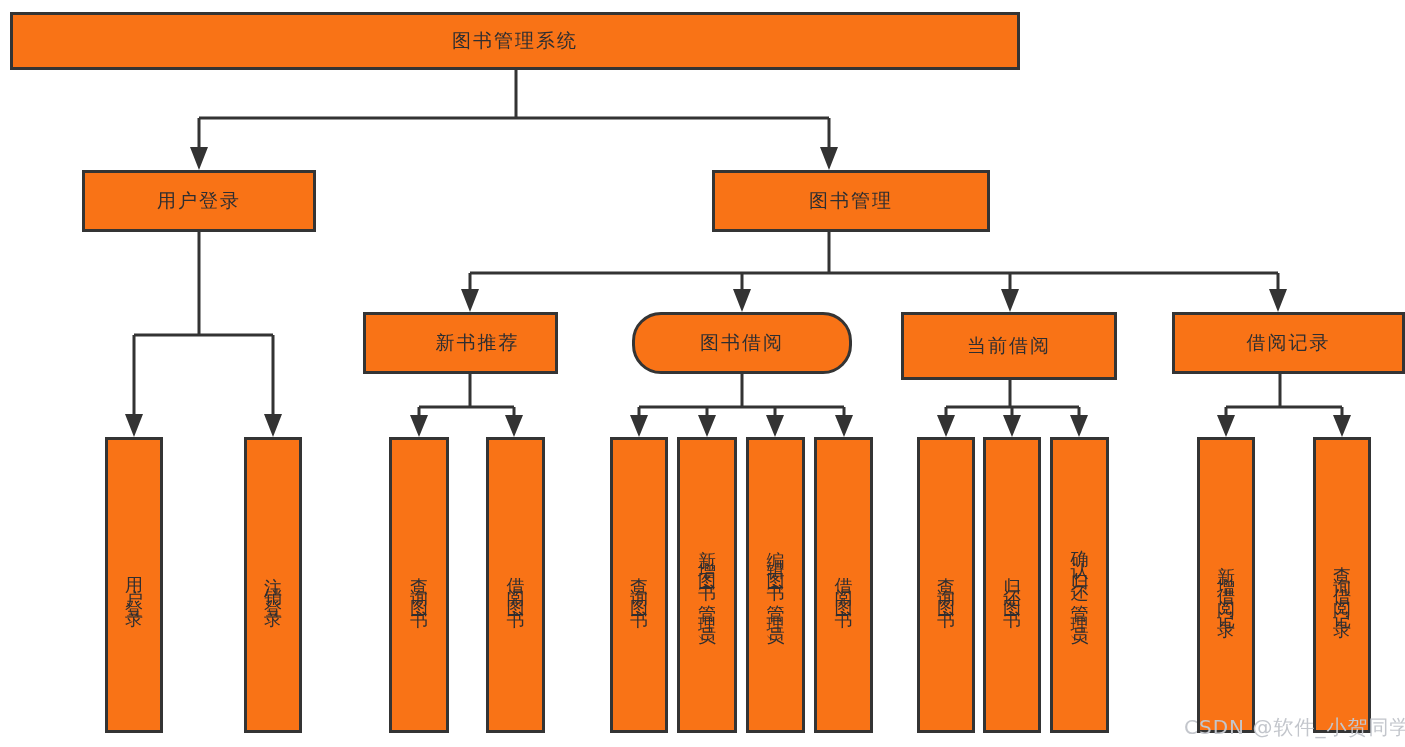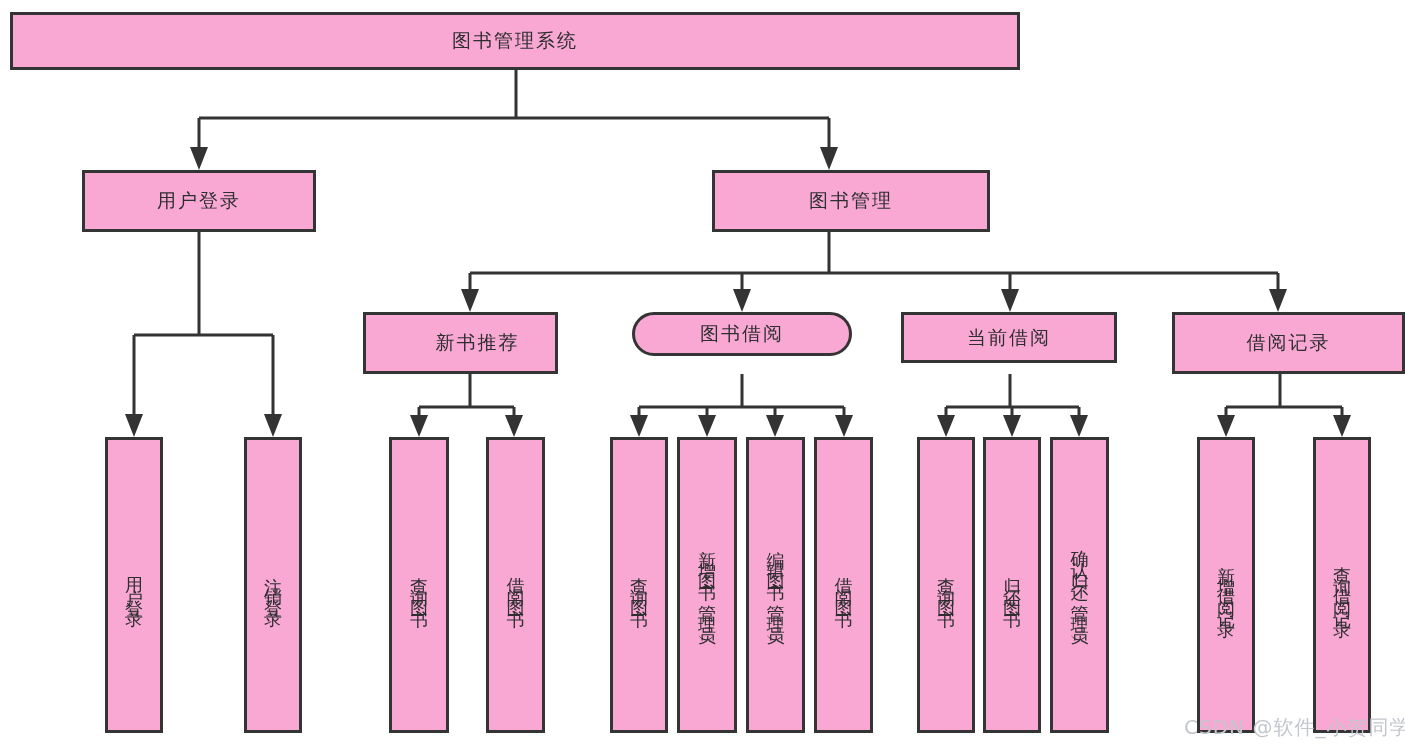--- a/index.html
+++ b/index.html
@@ -19,21 +19,21 @@
     position: absolute;
     left: 0; top: 0;
     width: 1405px;
     height: 747px;
     pointer-events: none;
   }
   .node {
     position: absolute;
     box-sizing: border-box;
     border: 3px solid #343434;
-    background: #f9a8d4;
+    background: #f97316;
     display: flex;
     align-items: center;
     justify-content: center;
     color: #2e2e31;
   }
   .node.h {
     font-size: 19px;
     letter-spacing: 2px;
   }
   .node.v {
@@ -87,24 +87,24 @@
   <div class="node h" style="left:82px; top:170px; width:234px; height:62px;">
     <span class="lbl">用户登录</span>
   </div>
   <div class="node h" style="left:712px; top:170px; width:278px; height:62px;">
     <span class="lbl">图书管理</span>
   </div>
 
   <div class="node h" style="left:363px; top:312px; width:195px; height:62px;padding-left:34px;">
     <span class="lbl">新书推荐</span>
   </div>
-  <div class="node h" style="left:632px; top:312px; width:220px; height:44px;border-radius:29px;">
+  <div class="node h" style="left:632px; top:312px; width:220px; height:62px;border-radius:29px;">
     <span class="lbl">图书借阅</span>
   </div>
-  <div class="node h" style="left:901px; top:312px; width:216px; height:51px;text-align:center;">
+  <div class="node h" style="left:901px; top:312px; width:216px; height:68px;text-align:center;">
     <span class="lbl">当前借阅</span>
   </div>
   <div class="node h" style="left:1172px; top:312px; width:233px; height:62px;">
     <span class="lbl">借阅记录</span>
   </div>
 
   <div class="node v" style="left:105px; top:437px; width:58px; height:296px;">
     <span class="lbl">用户登录</span>
   </div>
   <div class="node v" style="left:244px; top:437px; width:58px; height:296px;">

